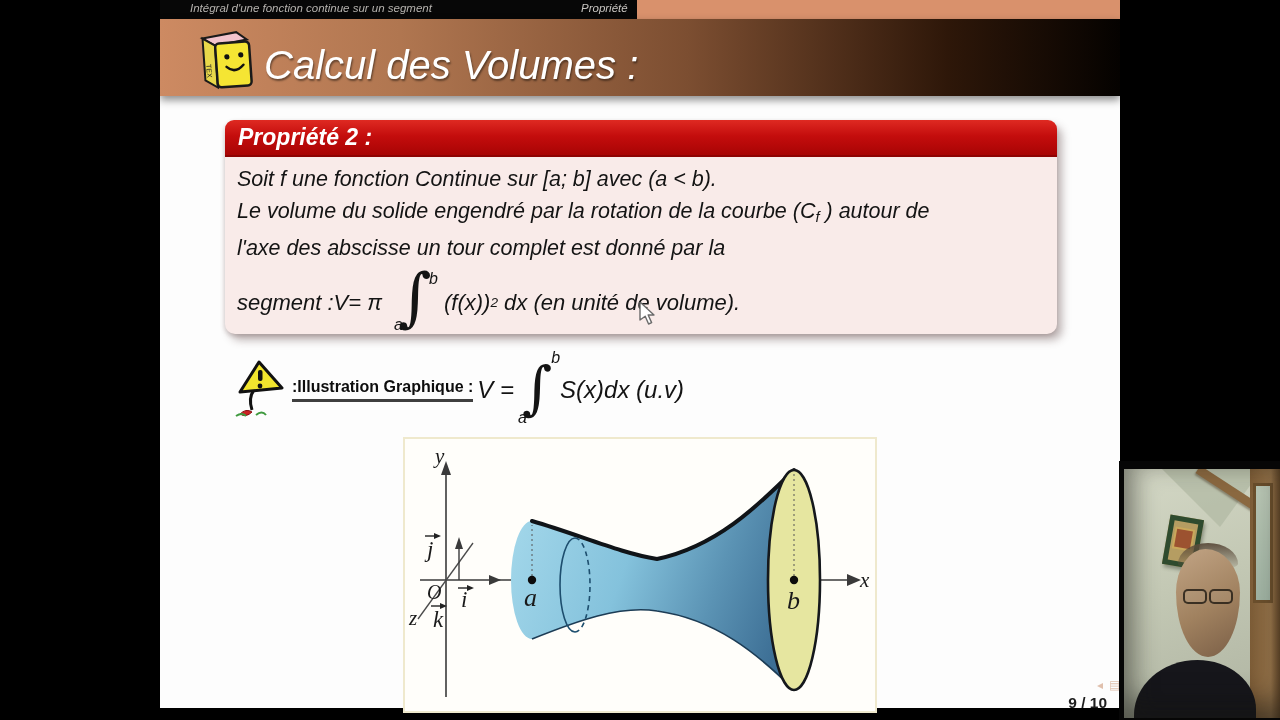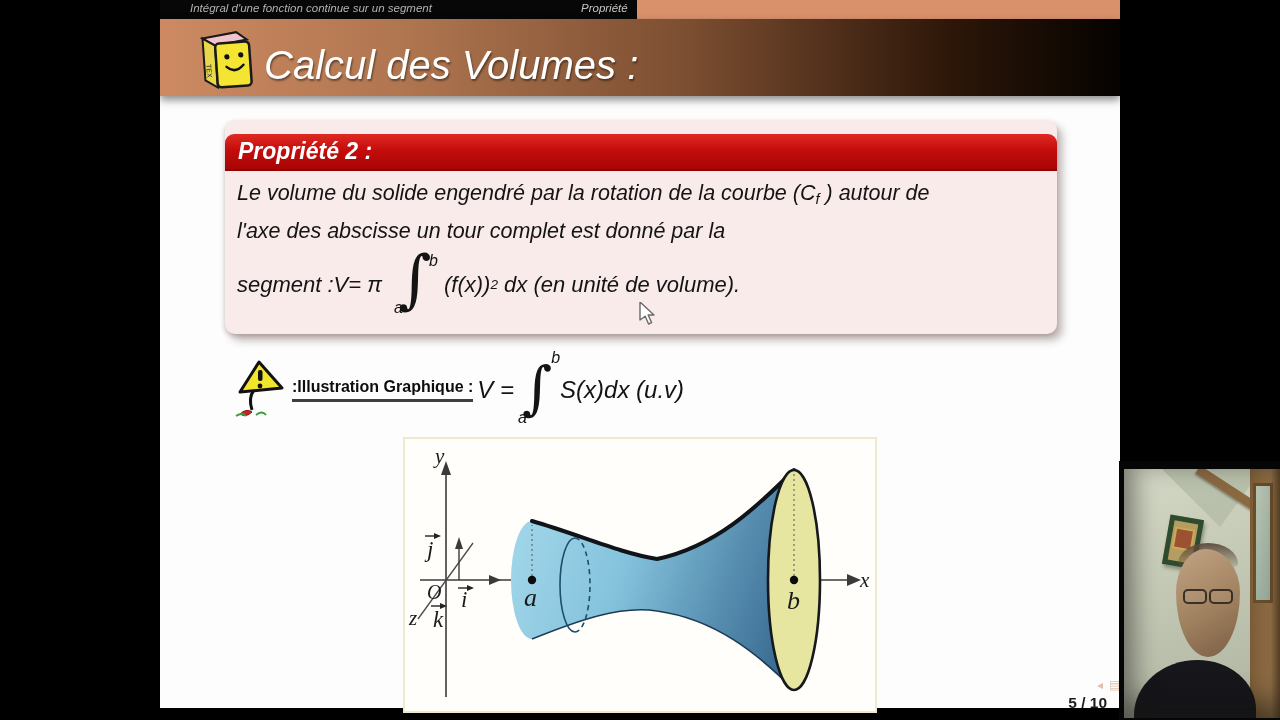--- a/index.html
+++ b/index.html
@@ -25,21 +25,21 @@
   .author-text { position:absolute; right:14px; top:24px; font-size:33px; font-weight:bold; font-style:italic;
                  color:#fff; text-shadow:1px 2px 2px rgba(0,0,0,.55); white-space:nowrap; }
   .book-icon { position:absolute; left:26px; top:6px; }
 
   
   .prop-box { position:absolute; left:65px; top:120px; width:832px; height:214px; border-radius:10px;
               background:#f9ebe9; box-shadow:5px 6px 8px rgba(70,40,40,0.35), -1px 2px 4px rgba(70,40,40,0.18); }
   .prop-header { height:37px; border-radius:9px 9px 0 0; padding-left:13px; line-height:35px;
                  background:linear-gradient(180deg,#df2a22 0%,#c40d0d 45%,#a80404 100%);
                  color:#fff; font-weight:bold; font-style:italic; font-size:23px;
-                 border-bottom:2px solid #8e0303;margin-top:14px; }
+                 border-bottom:2px solid #8e0303; }
   .prop-body { padding:7px 12px 0 12px; font-style:italic; font-size:21.5px; line-height:31.5px; color:#141414; }
   .subf { font-size:0.68em; vertical-align:-0.28em; }
   .supx { font-size:0.62em; vertical-align:0.62em; }
 
   .formula-line { display:flex; align-items:center; height:74px; margin-top:1px; font-size:22px; }
   .intwrap { position:relative; display:inline-block; width:50px; height:74px; margin:0 4px 0 8px; }
   .int-glyph { position:absolute; left:8px; top:-12px; font-family:"DejaVu Serif",serif; font-style:normal;
                font-size:64px; line-height:86px; color:#141414; }
   .int-up  { position:absolute; right:2px; top:-3px; font-size:16px; }
   .int-low { position:absolute; left:4px; bottom:-1px; font-size:16px; }
@@ -124,20 +124,21 @@
           <path d="M40 42 Q48 50 57 41" fill="none" stroke="#111" stroke-width="2.5" stroke-linecap="round"></path>
           <text x="22" y="44" font-size="7" font-family="Liberation Sans,sans-serif" fill="#222" transform="rotate(90 24 40)">TEX</text>
         </g>
       </svg>
       <span class="title-text">Calcul des Volumes :</span>
     </div>
 
     <div class="prop-box">
       <div class="prop-header">Propriété 2 :</div>
       <div class="prop-body">
+        <div><span>Soit f  une fonction Continue sur [a; b] avec (a &lt; b).</span></div>
         <div><span>Le volume du solide engendré par la rotation de la courbe (C</span><span class="subf">f</span><span> ) autour de</span></div>
         <div><span>l'axe des abscisse un tour complet est donné par la</span></div>
         <div class="formula-line">
           <span>segment :V= π</span>
           <span class="intwrap">
             <span class="int-glyph">∫</span>
             <span class="int-up">b</span>
             <span class="int-low">a</span>
           </span>
           <span>(f(x))</span>
@@ -242,21 +243,21 @@
       <span>▸</span>
       <span class="gap">◂</span>
       <span>▤</span>
       <span>▸</span>
       <span class="gap">▤</span>
       <span class="gap">↺</span>
       <span>⌕</span>
       <span>↻</span>
     </div>
 
-    <div class="pagenum">5 / 10</div>
+    <div class="pagenum">9 / 10</div>
   </div>
 
   <div class="webcam">
     <div class="cam-view">
       <div class="cam-ceiling"></div>
       <div class="cam-picture"></div>
       <div class="cam-beam"></div>
       <div class="cam-door">
         <div class="cam-pane"></div>
       </div>

